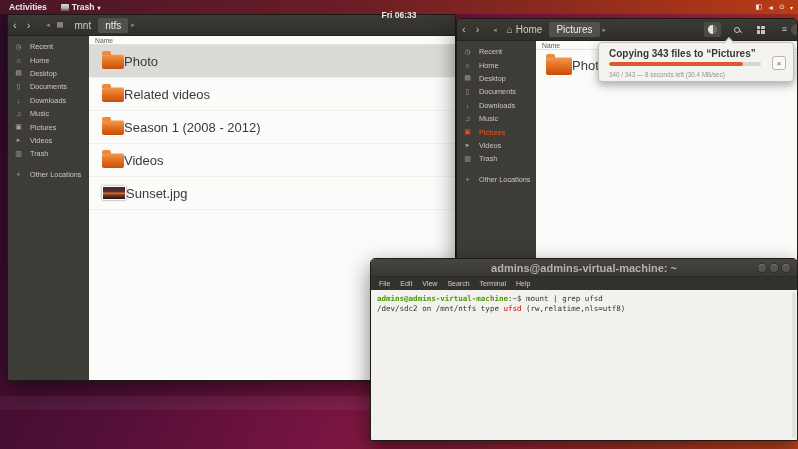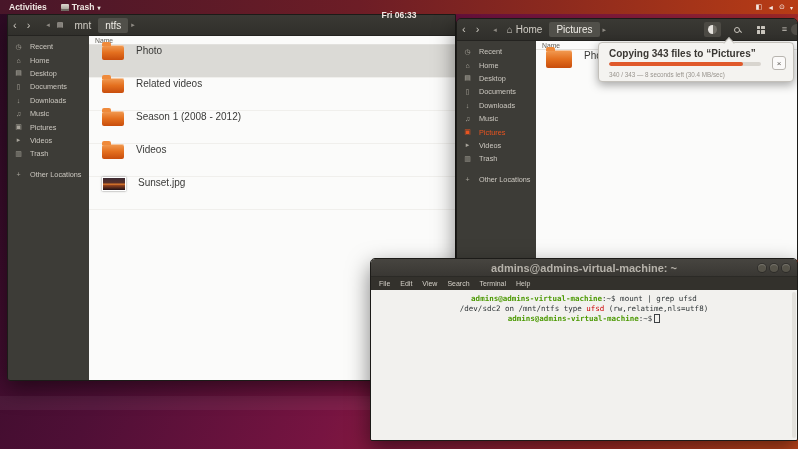--- a/index.html
+++ b/index.html
@@ -51,22 +51,22 @@
     color:#ccc8c0; font-size:7.3px; }
   .side-item .si-ico { width:9px; text-align:center; font-size:7px; color:#a8a49b; flex:none; }
   .side-item.gap { margin-top:7px; }
   .side-item.active { color:#e95420; }
   .side-item.active .si-ico { color:#e95420; }
 
   .fcontent { flex:1; background:#fbfbfa; position:relative; overflow:hidden; }
   .list-head { height:9px; border-bottom:1px solid #e2e1de; display:flex; align-items:center;
     font-size:6.8px; color:#5f5d58; padding:0 6px; position:relative; }
   .lh-right { position:absolute; right:40px; } .lh-right2 { position:absolute; right:4px; }
-  .file-row { display:flex; height:33px; padding-left:13px; gap:12px;
-    border-bottom:1px solid #f0efec; font-size:10px; color:#3a3a38; }
+  .file-row { display:flex; align-items:center; height:33px; padding-left:13px; 
+    border-bottom:1px solid #f0efec; font-size:13px; color:#3a3a38; }
   .file-row.selected { background:#dbdad6; }
   .win2 .file-row { height:31px; border-bottom:none; padding-left:10px; }
 
   .folder { width:22px; height:15px; border-radius:2px; position:relative; flex:none;
     background:linear-gradient(180deg,#f29d55 0%,#e4701f 50%,#c84d0c 100%);
     box-shadow:inset 0 1px 0 rgba(255,255,255,0.45); }
   .folder::before { content:""; position:absolute; top:-3px; left:0; width:9px; height:4px;
     background:#ef8a3b; border-radius:2px 2px 0 0; }
   .win2 .folder { width:26px; height:18px; }
   .thumb { width:24px; height:14px; flex:none; border:1px solid #fff; box-shadow:0 0 2px rgba(0,0,0,0.5);
@@ -106,21 +106,21 @@
   .term { left:370px; top:258px; width:428px; height:183px; z-index:40; border-radius:5px 5px 2px 2px; }
   .t-title { height:18px; background:linear-gradient(180deg,#474540,#393733); border-bottom:1px solid #2b2a26;
     position:relative; display:flex; align-items:center; justify-content:center;
     color:#b6b2aa; font-size:11px; font-weight:bold; }
   .t-ctls { position:absolute; right:7px; top:5px; display:flex; gap:4px; }
   .t-circle { width:8px; height:8px; border-radius:50%; background:#565349;
     box-shadow:inset 0 1px 1px rgba(255,255,255,0.2), 0 0 0 1px rgba(0,0,0,0.25); }
   .t-menu { height:13px; background:#33312c; display:flex; align-items:center; gap:10px;
     padding-left:8px; font-size:7px; color:#d3cfc7; }
   .t-body { height:calc(100% - 31px); background:#f2f1ee; padding:4px 6px; position:relative;
-    font-family:"DejaVu Sans Mono", monospace; font-size:7.5px; line-height:10px; color:#2e3436;text-align:center; }
+    font-family:"DejaVu Sans Mono", monospace; font-size:7.5px; line-height:10px; color:#2e3436; }
   .t-green { color:#4d9a05; font-weight:bold; }
   .t-red { color:#cc0000; font-weight:normal; }
   .t-cursor { display:inline-block; width:6px; height:9px; border:1px solid #3c4043;
     vertical-align:-2px; margin-left:2px; }
   .t-scroll { position:absolute; right:1px; top:2px; bottom:2px; width:4px; background:#e3e1dc; border-radius:2px; }
 </style>
 </head>
 <body>
 
 <div class="desktop">
@@ -319,21 +319,20 @@
       <span>File</span>
       <span>Edit</span>
       <span>View</span>
       <span>Search</span>
       <span>Terminal</span>
       <span>Help</span>
     </div>
     <div class="t-body">
       <div><span class="t-green">admins@admins-virtual-machine</span><span>:~$</span><span> mount | grep ufsd</span></div>
       <div><span>/dev/sdc2 on /mnt/ntfs type </span><span class="t-red">ufsd</span><span> (rw,relatime,nls=utf8)</span></div>
-      <div><span class="t-green">admins@admins-virtual-machine</span><span>:~$</span><span class="t-cursor"></span></div>
       <div class="t-scroll"></div>
     </div>
   </div>
 
   <div class="topbar">
     <span class="tb-activities">Activities</span>
     <span class="tb-app">
       <span class="tb-app-ico"></span>
       <span>Trash</span>
       <span style="font-size:6px">▾</span>

